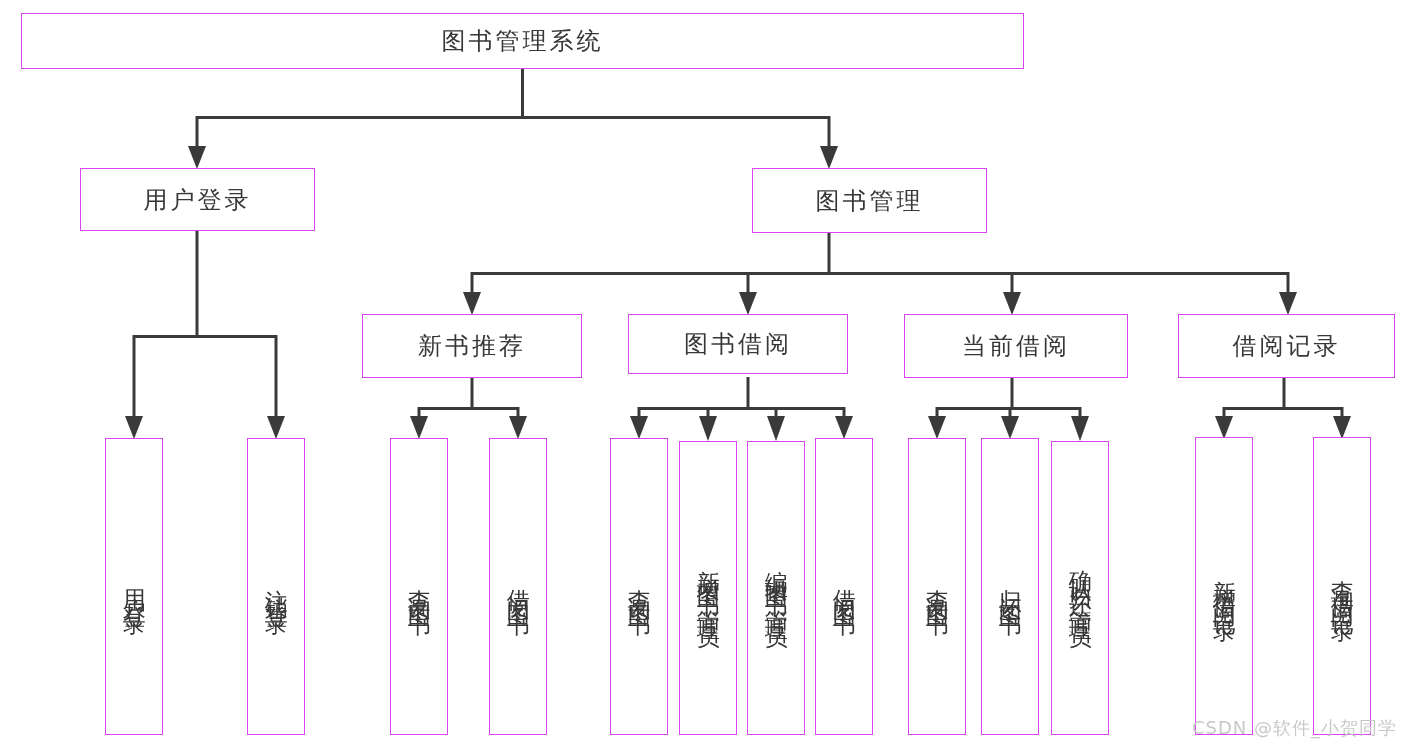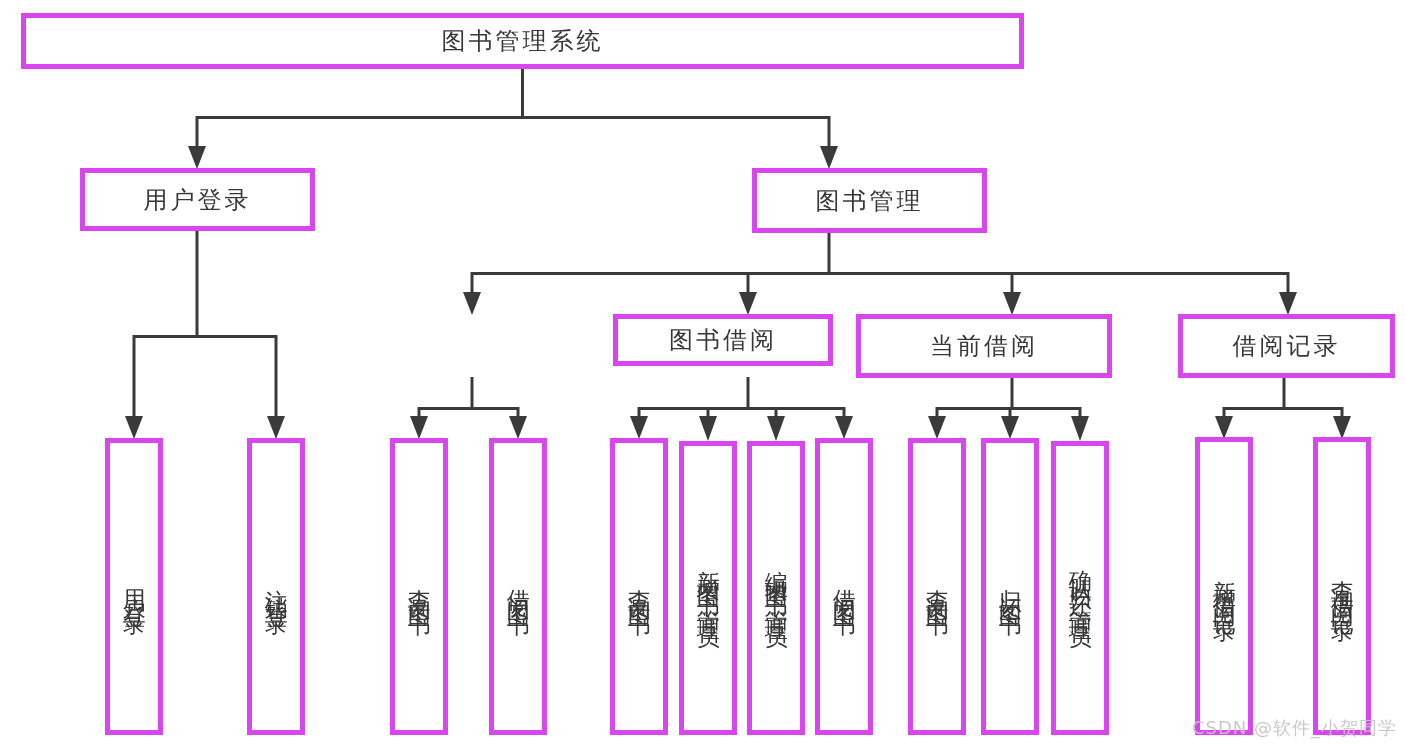--- a/index.html
+++ b/index.html
@@ -18,21 +18,21 @@
   .connector-layer {
     position: absolute;
     left: 0; top: 0;
     width: 1405px;
     height: 747px;
   }
   .node {
     position: absolute;
     box-sizing: border-box;
     background: #ffffff;
-    border: 5px solid #d946ef;
+    border: 1px solid #d946ef;
     display: flex;
     align-items: center;
     justify-content: center;
     color: #373737;
     z-index: 2;
   }
   .node.h span {
     font-size: 24px;
     letter-spacing: 3px;
     white-space: nowrap;
@@ -128,24 +128,27 @@
     <span>图书管理系统</span>
   </div>
 
   <div class="node h" style="left:80px; top:168px; width:235px; height:63px">
     <span>用户登录</span>
   </div>
   <div class="node h" style="left:752px; top:168px; width:235px; height:65px">
     <span>图书管理</span>
   </div>
 
-  <div class="node h" style="left:613px; top:314px; width:220px; height:52px">
+  <div class="node h" style="left:362px; top:314px; width:220px; height:64px">
+    <span>新书推荐</span>
+  </div>
+  <div class="node h" style="left:628px; top:314px; width:220px; height:60px">
     <span>图书借阅</span>
   </div>
-  <div class="node h" style="left:856px; top:314px; width:256px; height:64px">
+  <div class="node h" style="left:904px; top:314px; width:224px; height:64px">
     <span>当前借阅</span>
   </div>
   <div class="node h" style="left:1178px; top:314px; width:217px; height:64px">
     <span>借阅记录</span>
   </div>
 
   <div class="node v" style="left:105px; top:438px; width:58px; height:297px">
     <span>用户登录</span>
   </div>
   <div class="node v" style="left:247px; top:438px; width:58px; height:297px">

